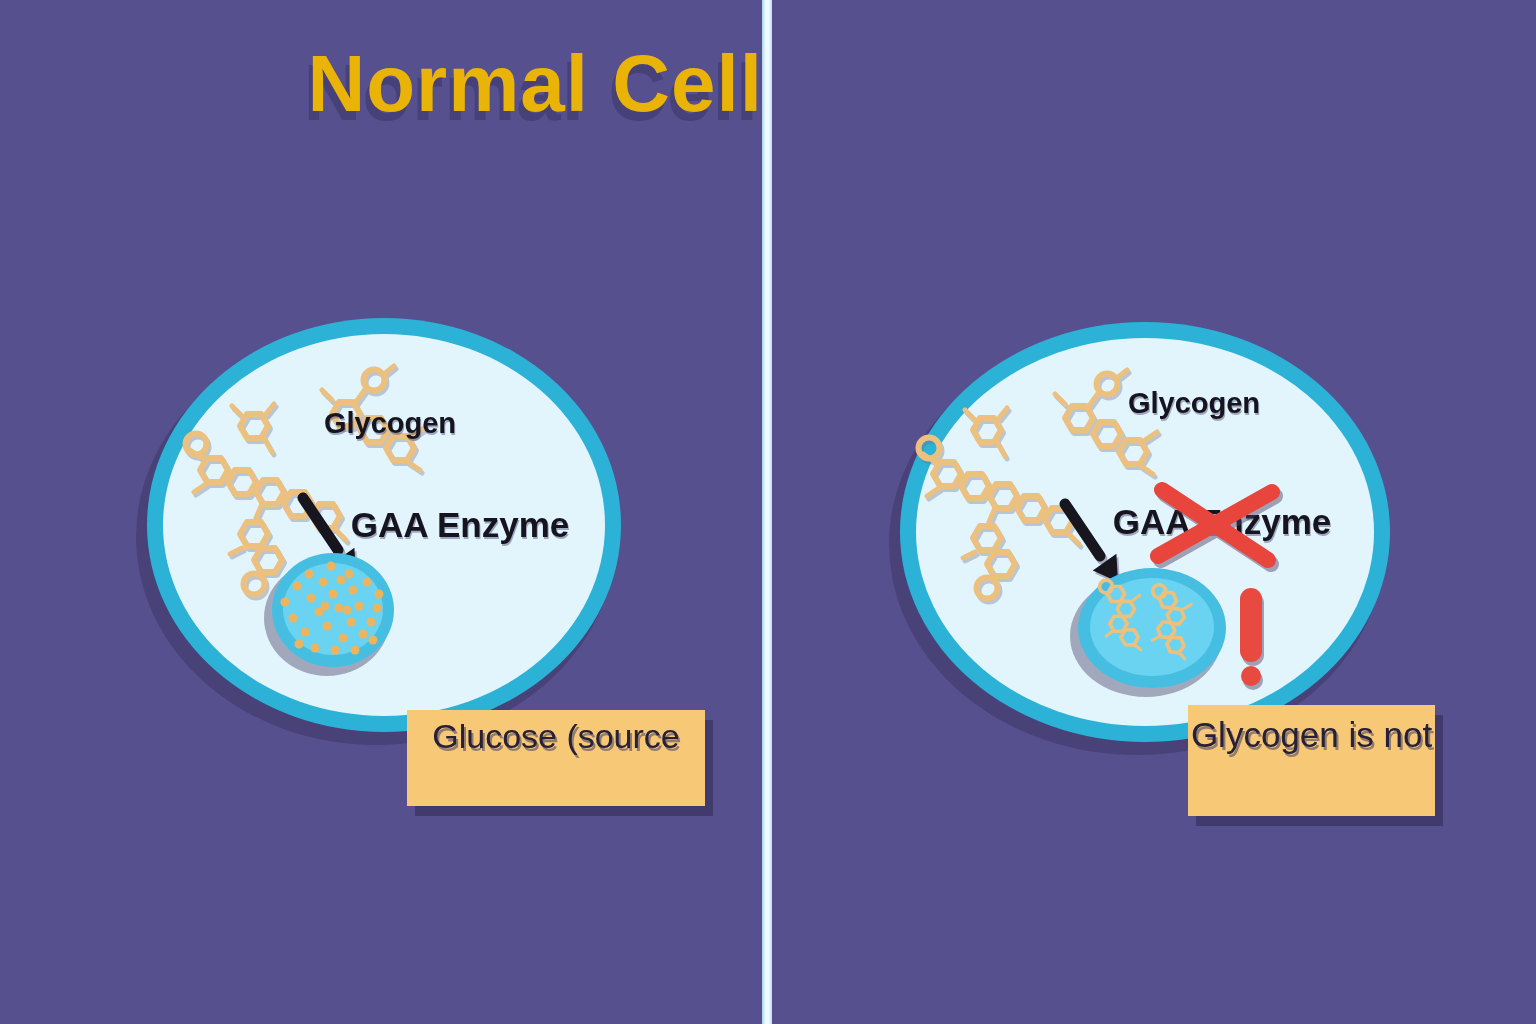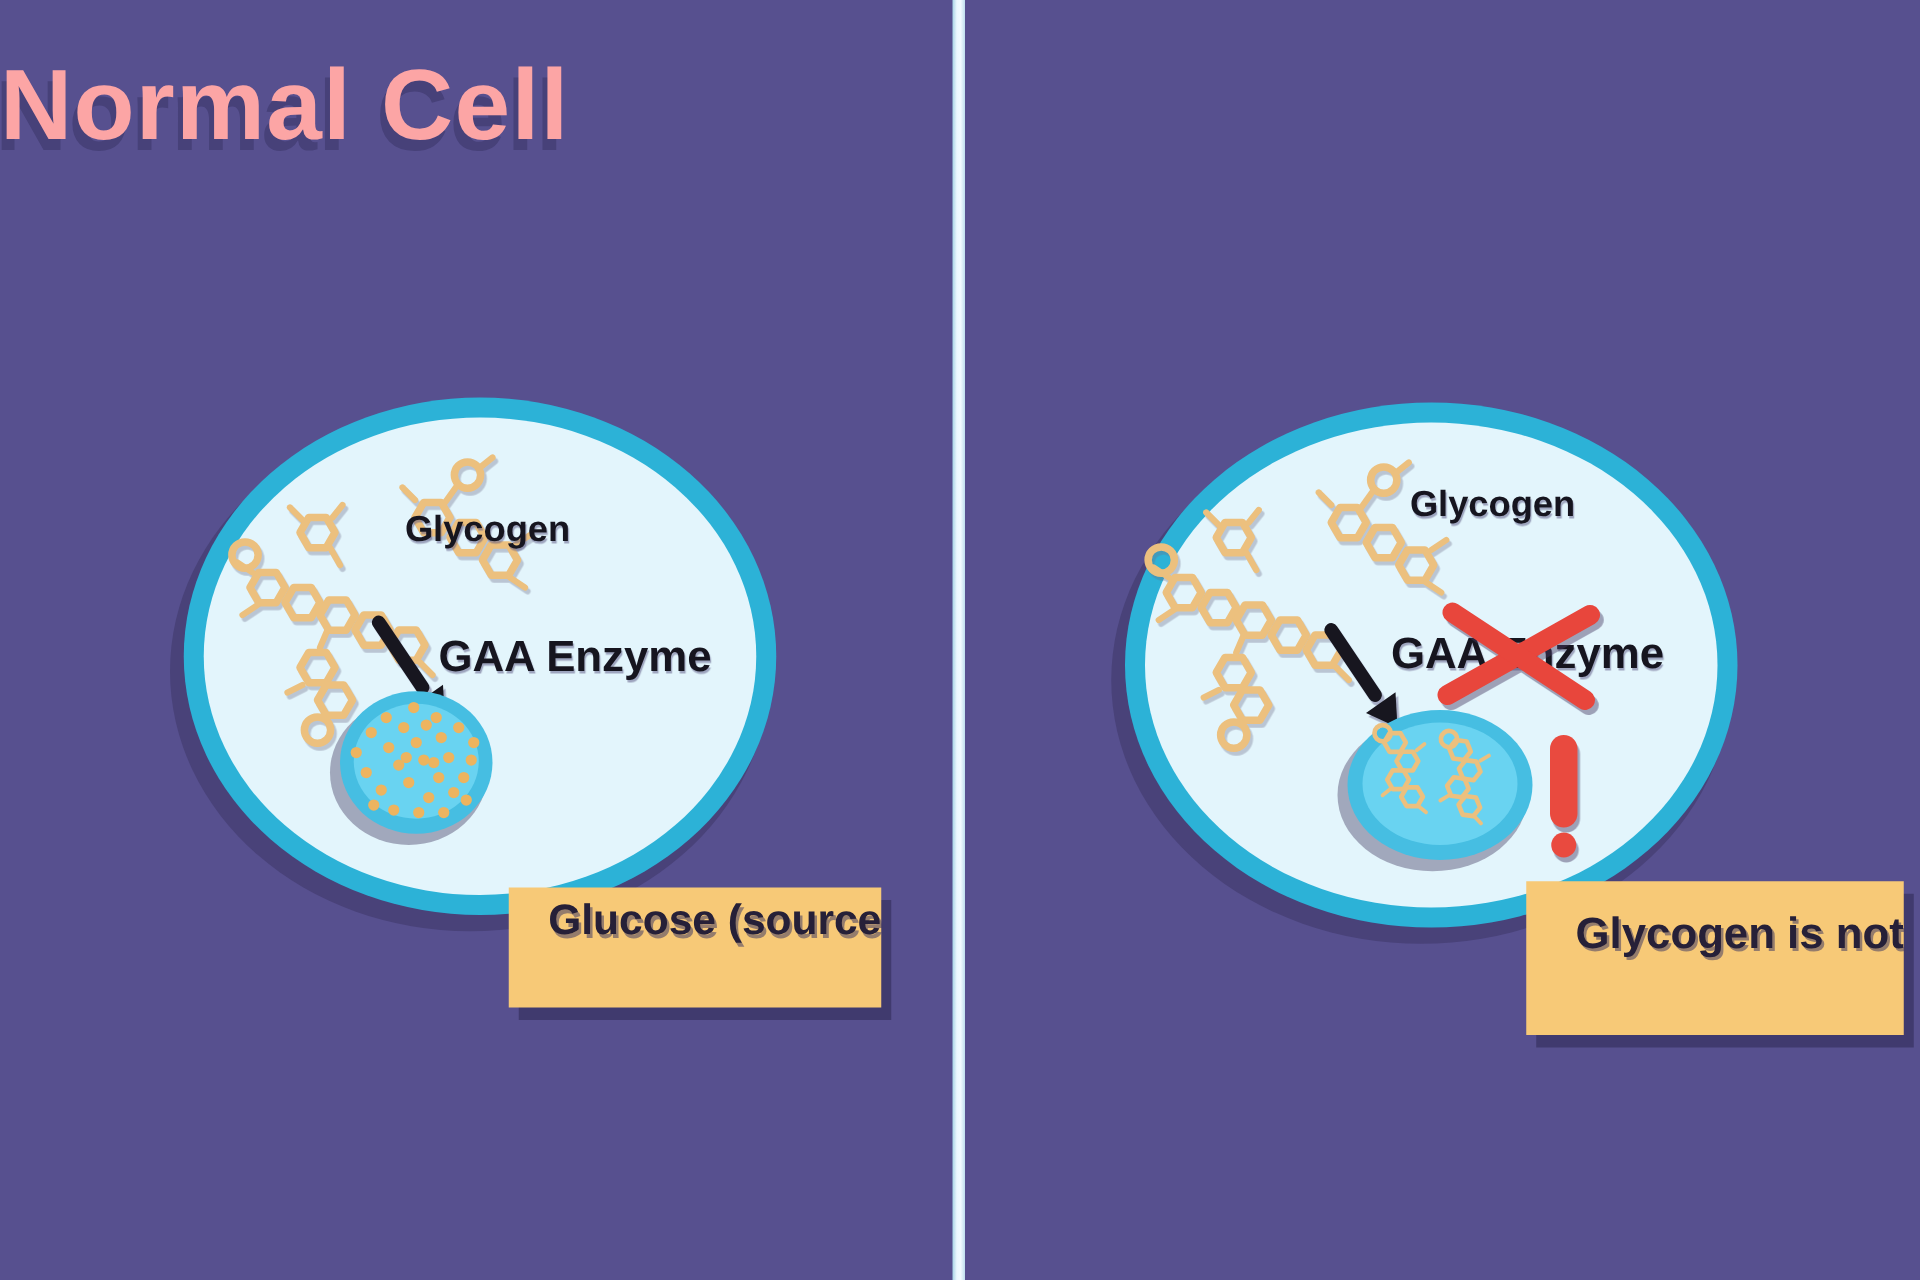--- a/index.html
+++ b/index.html
@@ -5,22 +5,22 @@
   html,body{margin:0;padding:0;}
   body{width:1536px;height:1024px;overflow:hidden;background:#57508F;
        font-family:"Liberation Sans",sans-serif;}
   #stage{position:relative;width:1536px;height:1024px;background:#57508F;}
 
   
   #divider{position:absolute;left:762px;top:0;width:10px;height:1024px;
     background:linear-gradient(to right,#a8d4e6 0%,#ecf8fe 35%,#f2fbff 65%,#bedfee 100%);}
 
   
-  .panel-title{position:absolute;top:38px;width:763px;text-align:left;
-    font-size:80px;font-weight:700;letter-spacing:1px;color:#fca5a5;
+  .panel-title{position:absolute;top:38px;width:763px;text-align:right;
+    font-size:80px;font-weight:700;letter-spacing:1px;color:#eab308;
     text-shadow:-4px 9px 0 #474179;}
   #title-left{left:0;}
   #title-right{left:773px;}
 
   
   #diagram{position:absolute;left:0;top:0;width:1536px;height:1024px;}
 
   .glyco{fill:none;stroke:#ECC07E;stroke-width:6;stroke-linejoin:round;stroke-linecap:round;}
   .glyco-sp{stroke:#ECC07E;stroke-width:5;stroke-linecap:round;}
   .glyco-shadow{filter:drop-shadow(2px 3px 0 rgba(110,110,135,0.35));}
@@ -40,28 +40,28 @@
   .svg-label{fill:#16151F;font-family:"Liberation Sans",sans-serif;font-weight:700;
     filter:drop-shadow(1px 2px 0 rgba(90,85,130,0.5));}
   .lbl-sm{font-size:29px;}
   .lbl-md{font-size:35px;}
 
   .cross line{stroke:#E8463C;stroke-width:16;stroke-linecap:round;}
   .cross{filter:drop-shadow(3px 4px 0 rgba(70,60,100,0.45));}
   .excl{fill:#E94A3F;filter:drop-shadow(2px 4px 0 rgba(70,60,100,0.45));}
 
   
-  .caption{position:absolute;background:#F7C977;color:#262038;font-weight:700;
-    text-align:right;box-shadow:8px 10px 0 #403A6E;
+  .caption{position:absolute;background:#F7C977;color:#262038;font-weight:400;
+    text-align:center;box-shadow:8px 10px 0 #403A6E;
     text-shadow:2px 3px 0 rgba(68,60,100,0.55);}
   .caption span{display:block;}
   #caption-left{left:407px;top:710px;width:298px;height:92px;font-size:34px;
     line-height:44px;padding-top:4px;}
-  #caption-right{left:1188px;top:705px;width:302px;height:105px;font-size:35px;
-    line-height:48px;padding-top:18px;margin-left:33px;}
+  #caption-right{left:1188px;top:705px;width:247px;height:105px;font-size:35px;
+    line-height:48px;padding-top:6px;}
 </style>
 </head>
 <body>
 
 <div id="stage">
 
   <div id="divider"></div>
 
   <div id="title-left" class="panel-title">Normal Cell</div>
 

